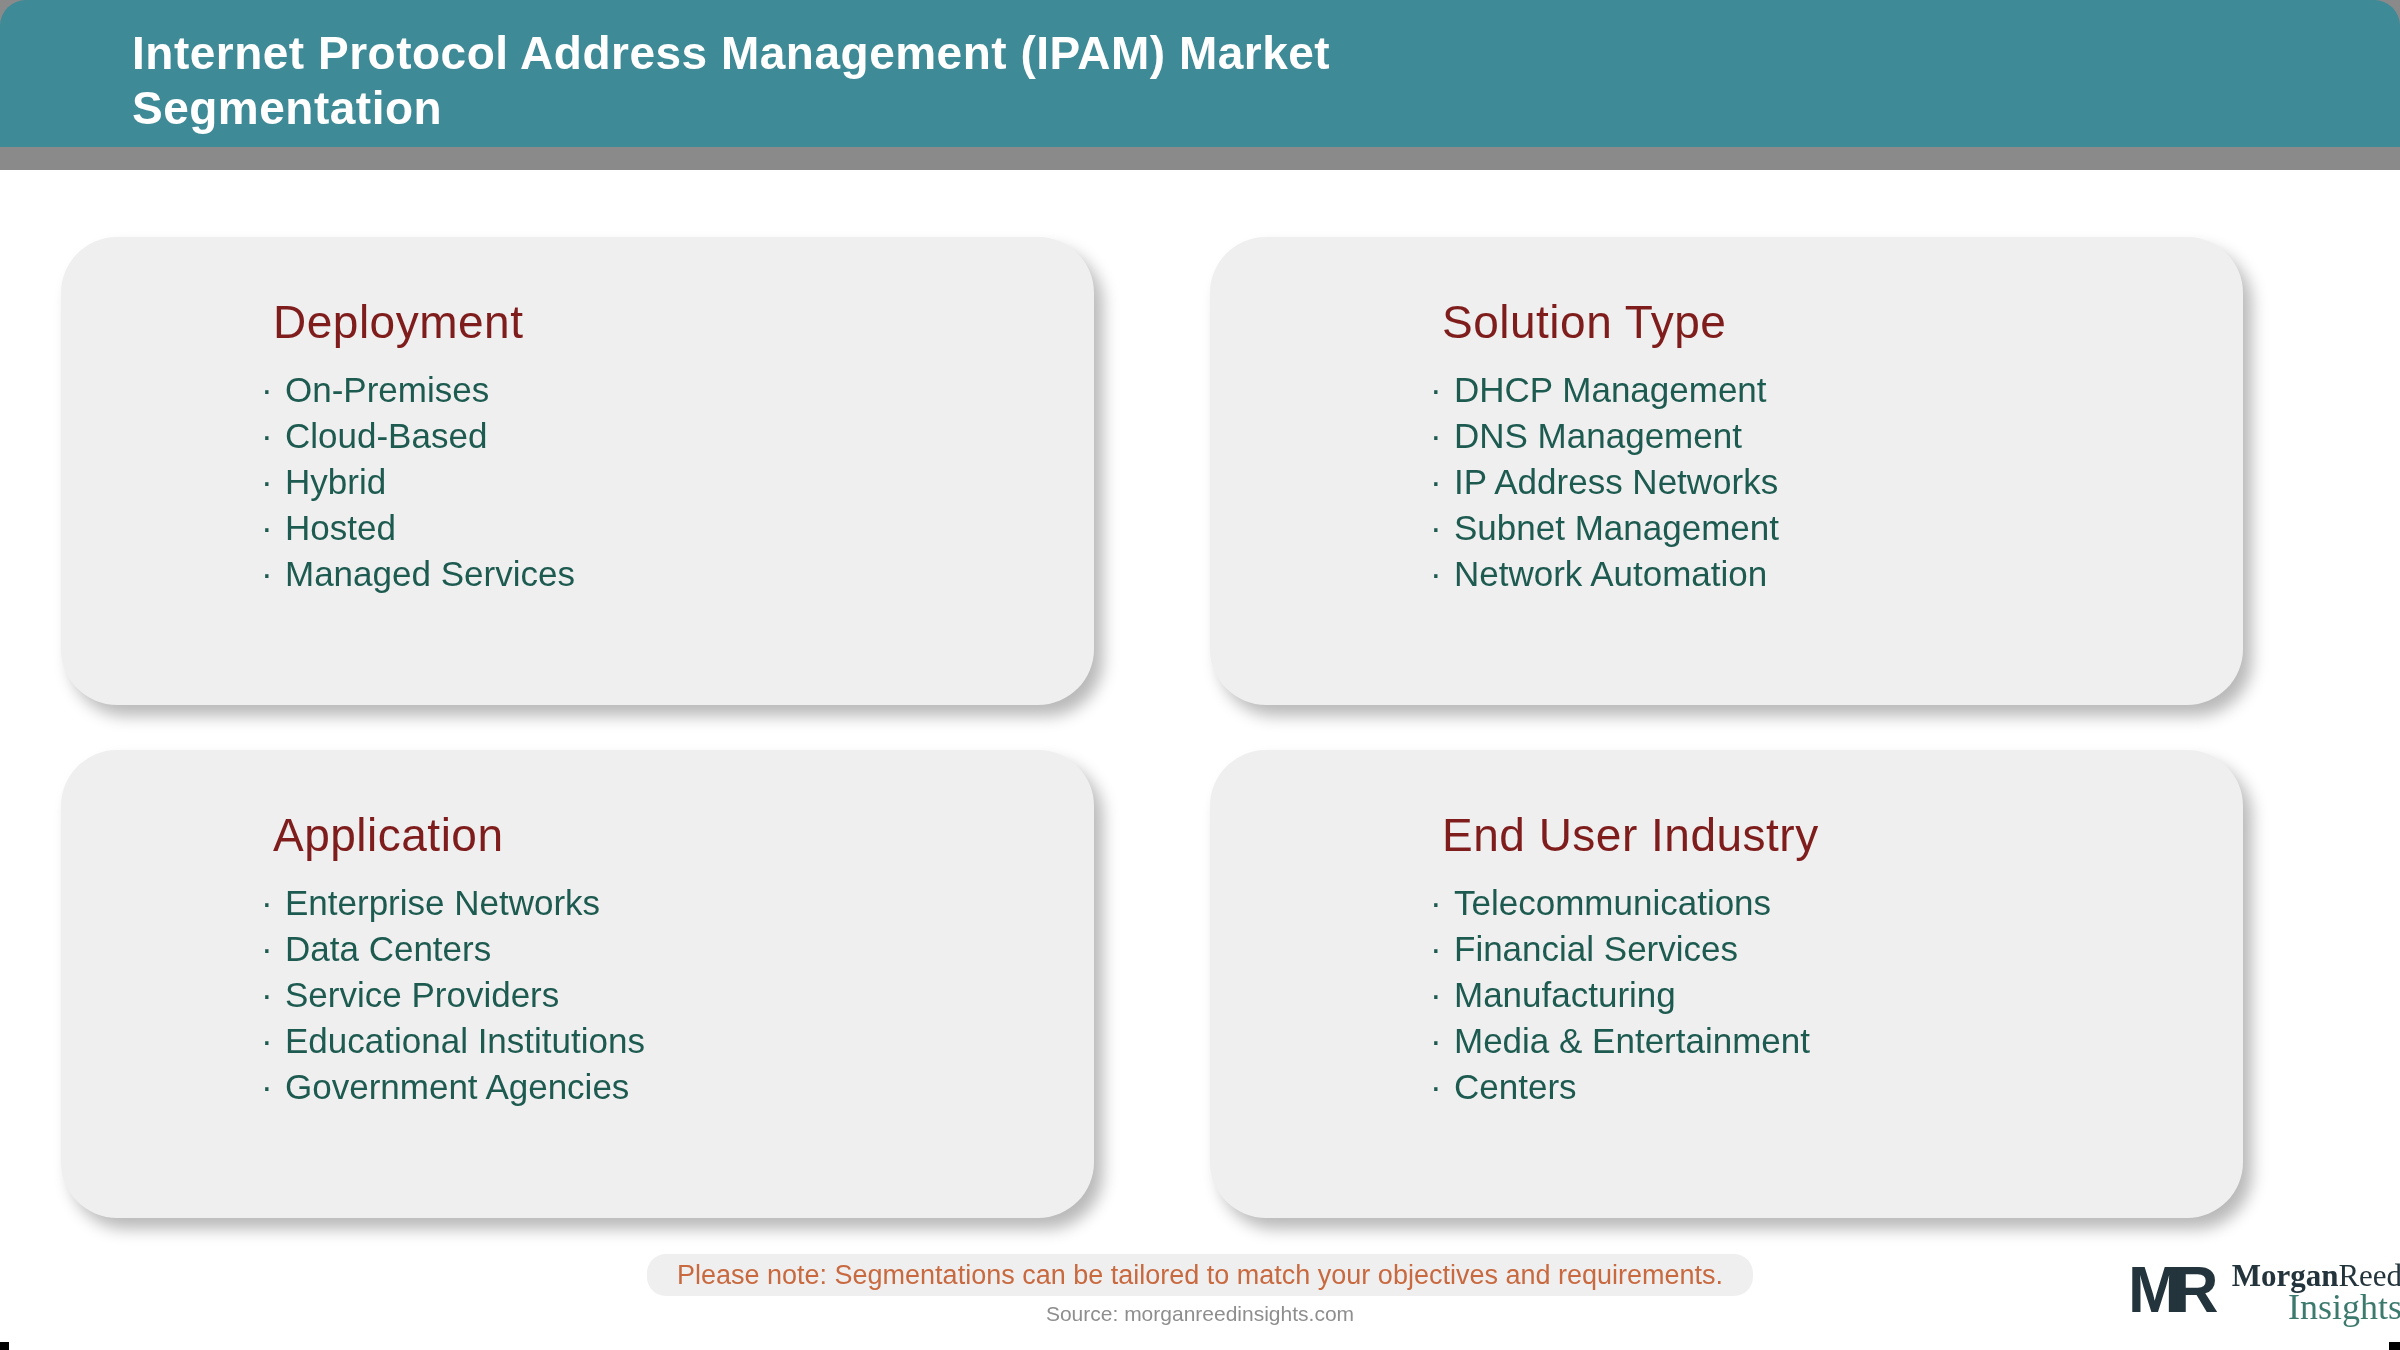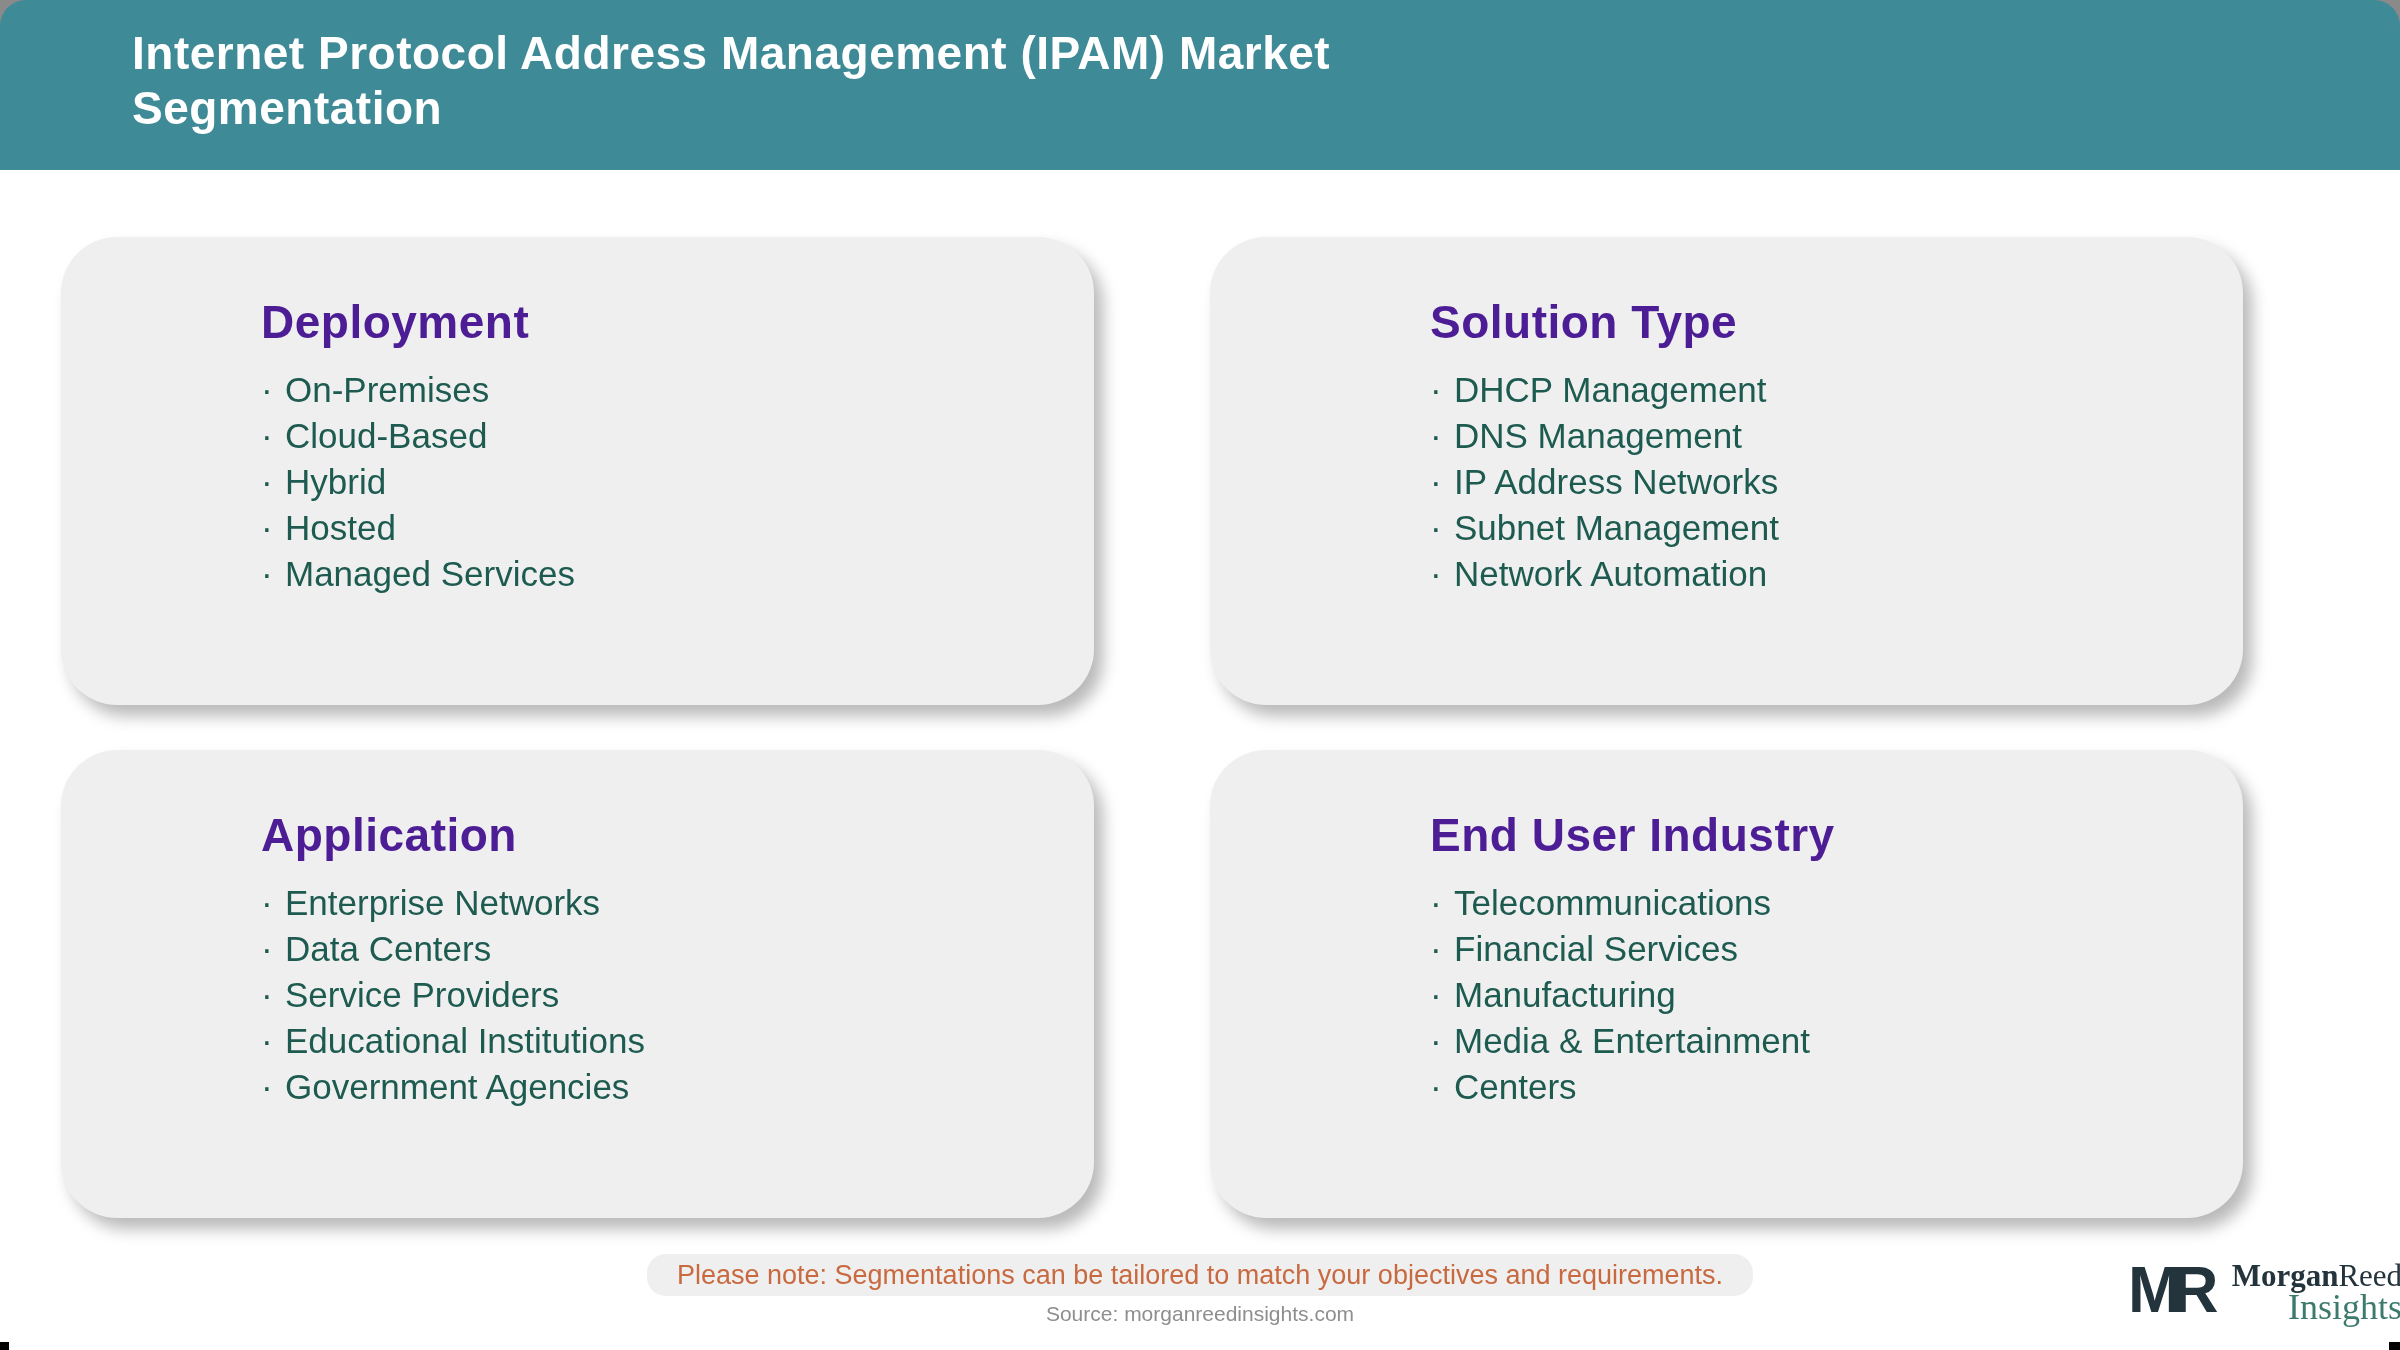--- a/index.html
+++ b/index.html
@@ -12,21 +12,21 @@
   }
 
   
   .header-backdrop {
     position: absolute; top: 0; left: 0;
     width: 2400px; height: 170px;
     background: #8a8a8a;
   }
   .header {
     position: absolute; top: 0; left: 0;
-    width: 2400px; height: 170px;
+    width: 2400px; height: 147px;
     background: #3e8a96;
     border-radius: 26px 26px 0 0;
     box-sizing: border-box;
     padding: 26px 0 0 132px;
   }
   .page-title {
     margin: 0;
     font-size: 46px;
     line-height: 55px;
     font-weight: bold;
@@ -42,24 +42,24 @@
     border-radius: 56px;
     box-shadow: 9px 11px 16px rgba(0,0,0,0.28);
     box-sizing: border-box;
     padding-top: 58px;
   }
   .card-0 { left: 61px;   top: 237px; padding-left: 200px; }
   .card-1 { left: 1210px; top: 237px; padding-left: 220px; }
   .card-2 { left: 61px;   top: 750px; padding-left: 200px; }
   .card-3 { left: 1210px; top: 750px; padding-left: 220px; }
   .card-title {
-    margin: 0 0 18px 0;
+    margin: 0 0 18px 12px;
     font-size: 46px;
-    font-weight: bold;
-    color: #4c1d95;
+    font-weight: normal;
+    color: #7f1d1d;
     letter-spacing: 0.5px;
   }
   .card-list {
     list-style: none;
     margin: 0; padding: 0;
     font-size: 35px;
     color: #1d5a50;
   }
   .card-list li {
     display: flex;

